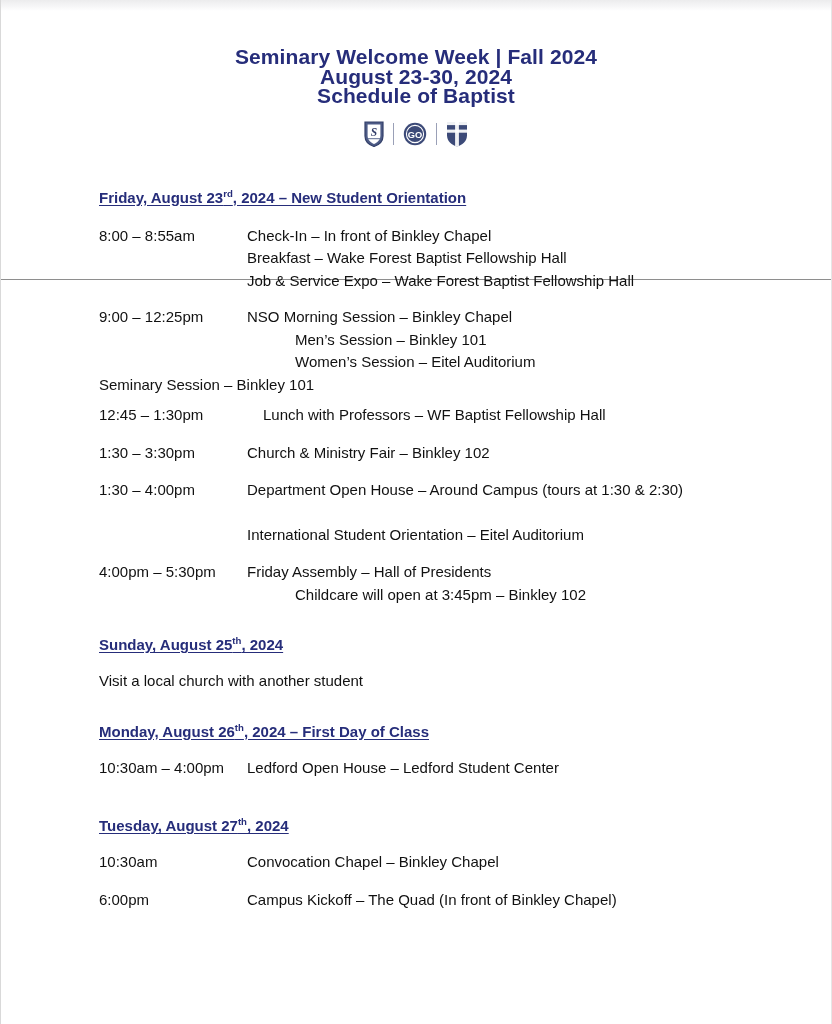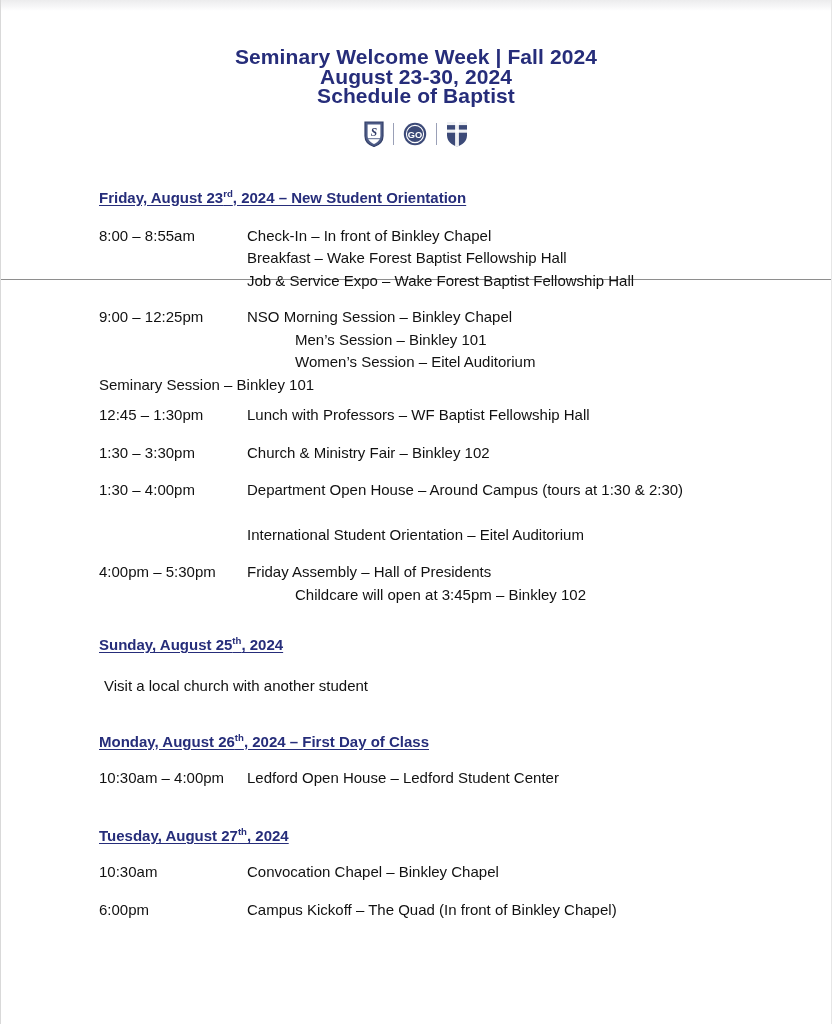--- a/index.html
+++ b/index.html
@@ -136,21 +136,21 @@
     font-size: 15px;
     line-height: 22.5px;
     color: #111111;
     margin: 0;
   }
 
   .plainline {
     font-size: 15px;
     line-height: 22.5px;
     color: #111111;
-    margin: 5px;
+    margin: 0;
   }
 
   .spacer-sm { height: 8px; }
   .spacer-md { height: 16px; }
   .spacer-lg { height: 30px; }
   .gap-blank { height: 22px; }
 </style>
 </head>
 <body>
 
@@ -220,21 +220,21 @@
           <div class="time">9:00 – 12:25pm</div>
           <div class="detail">
             <div>NSO Morning Session – Binkley Chapel</div>
             <div class="sub">Men’s Session – Binkley 101</div>
             <div class="sub">Women’s Session – Eitel Auditorium</div>
           </div>
         </div>
         <div class="fullline">Seminary Session – Binkley 101</div>
         <div class="spacer-sm"></div>
 
-        <div class="evrow" style="margin-bottom:15px;">
+        <div class="evrow" style="margin-bottom:15px;gap:16px;">
           <div class="time">12:45 – 1:30pm</div>
           <div class="detail">
             <div>Lunch with Professors – WF Baptist Fellowship Hall</div>
           </div>
         </div>
 
         <div class="evrow" style="margin-bottom:15px;">
           <div class="time">1:30 – 3:30pm</div>
           <div class="detail">
             <div>Church &amp; Ministry Fair – Binkley 102</div>

